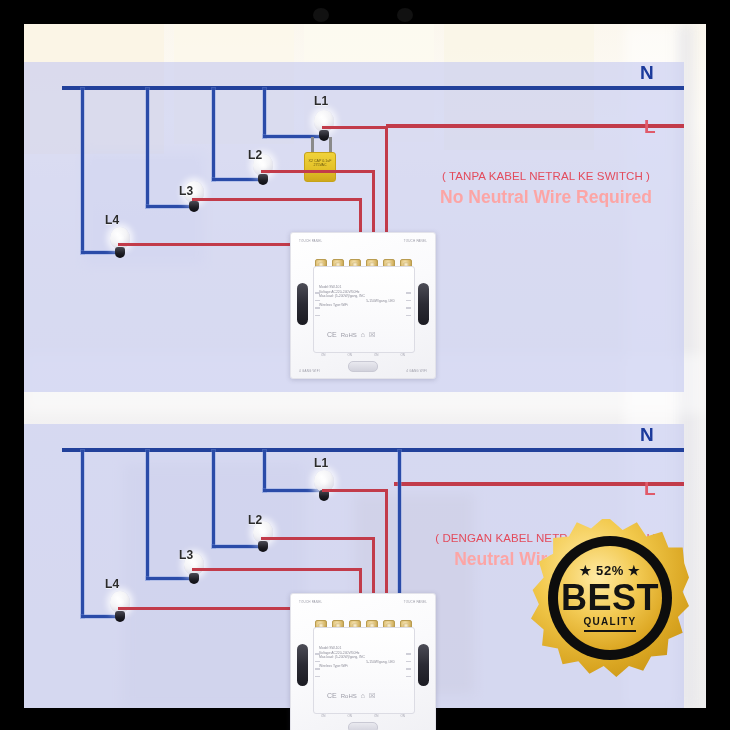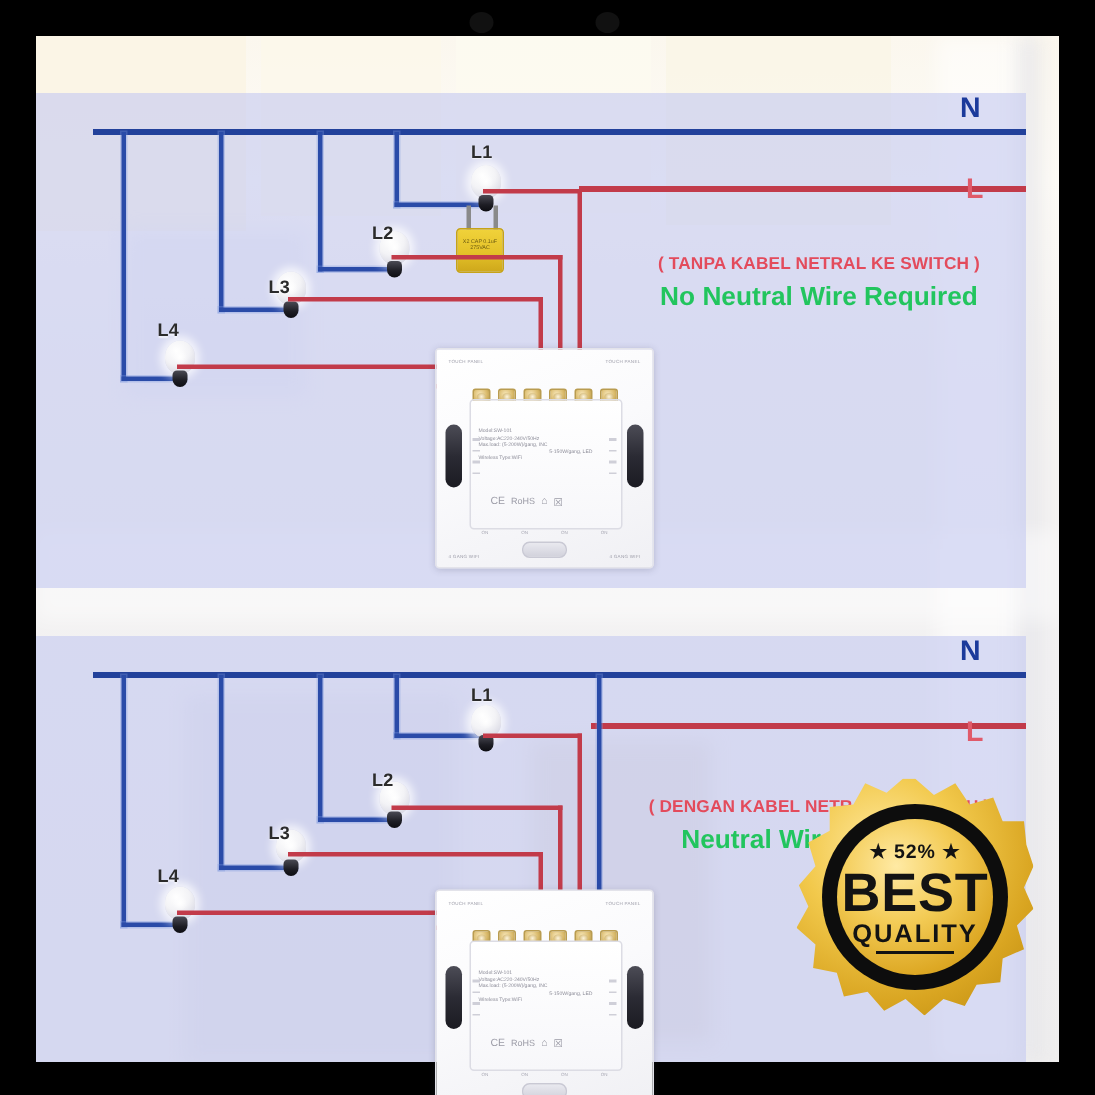--- a/index.html
+++ b/index.html
@@ -74,41 +74,41 @@
   .pad-dots{position:absolute;width:5px;height:30px;display:flex;flex-direction:column;
     justify-content:space-around;}
   .pad-dots i{display:block;width:5px;height:1.5px;background:#cfcfd8;}
   .sw-thumb{position:absolute;left:57px;top:128px;width:28px;height:9px;border-radius:5px;
     background:linear-gradient(180deg,#e9e9ef 0%,#d2d2dc 100%);border:1px solid #c9c9d4;}
   .sw-bot-lbl{position:absolute;left:30px;top:120px;width:84px;display:flex;
     justify-content:space-between;font-size:3px;color:#a6a6b2;}
 
   
   .callout{position:absolute;text-align:center;}
-  .callout .sub{color:#e34b5c;font-size:11.5px;letter-spacing:.1px;white-space:nowrap;font-weight:bold;}
-  .callout .main{color:#22c55e;font-size:17.5px;font-weight:700;white-space:nowrap;margin-top:5px;}
+  .callout .sub{color:#e34b5c;font-size:11.5px;letter-spacing:.1px;white-space:nowrap;}
+  .callout .main{color:#fca5a5;font-size:17.5px;font-weight:700;white-space:nowrap;margin-top:5px;}
 
   
   .badge{position:absolute;width:158px;height:158px;}
   .badge .star{position:absolute;inset:0;
     background:radial-gradient(circle at 36% 30%,#ffe9a0 0%,#f2c94c 35%,#d9a521 68%,#b8860b 100%);
     clip-path:polygon(50% 0%,58% 7%,67% 2%,73% 11%,83% 8%,87% 18%,96% 18%,97% 28%,
       100% 37%,96% 46%,100% 55%,93% 62%,96% 72%,87% 76%,86% 86%,76% 87%,71% 96%,
       62% 93%,54% 100%,46% 93%,37% 98%,30% 90%,20% 92%,17% 82%,7% 80%,8% 70%,
       0% 63%,5% 54%,1% 45%,8% 37%,5% 27%,14% 22%,14% 12%,24% 11%,29% 2%,38% 6%,45% 0%);}
   .badge .ring-o{position:absolute;left:17px;top:17px;width:124px;height:124px;border-radius:50%;
     background:#0d0d0d;}
   .badge .ring-i{position:absolute;left:27px;top:27px;width:104px;height:104px;border-radius:50%;
     background:radial-gradient(circle at 38% 30%,#ffeaa4 0%,#f3cb55 40%,#dda824 75%,#c08f14 100%);}
   .badge .txt{position:absolute;left:27px;top:27px;width:104px;height:104px;
     display:flex;flex-direction:column;align-items:center;justify-content:center;
     color:#131313;line-height:1;}
   .badge .pct{font-size:13px;font-weight:700;letter-spacing:.6px;}
   .badge .best{font-size:36px;font-weight:700;letter-spacing:.5px;margin-top:3px;}
-  .badge .qual{font-size:17px;font-weight:700;letter-spacing:1.3px;margin-top:1px;}
+  .badge .qual{font-size:10px;font-weight:700;letter-spacing:1.3px;margin-top:1px;}
   .badge .rule{width:52px;height:2px;background:#131313;margin-top:3px;}
 
   
   .glyph{position:absolute;background:#111;border-radius:50%;}
   .wmk{position:absolute;color:rgba(120,115,130,.20);font-weight:700;}
 </style>
 </head>
 <body>
 
 <div id="stage">

